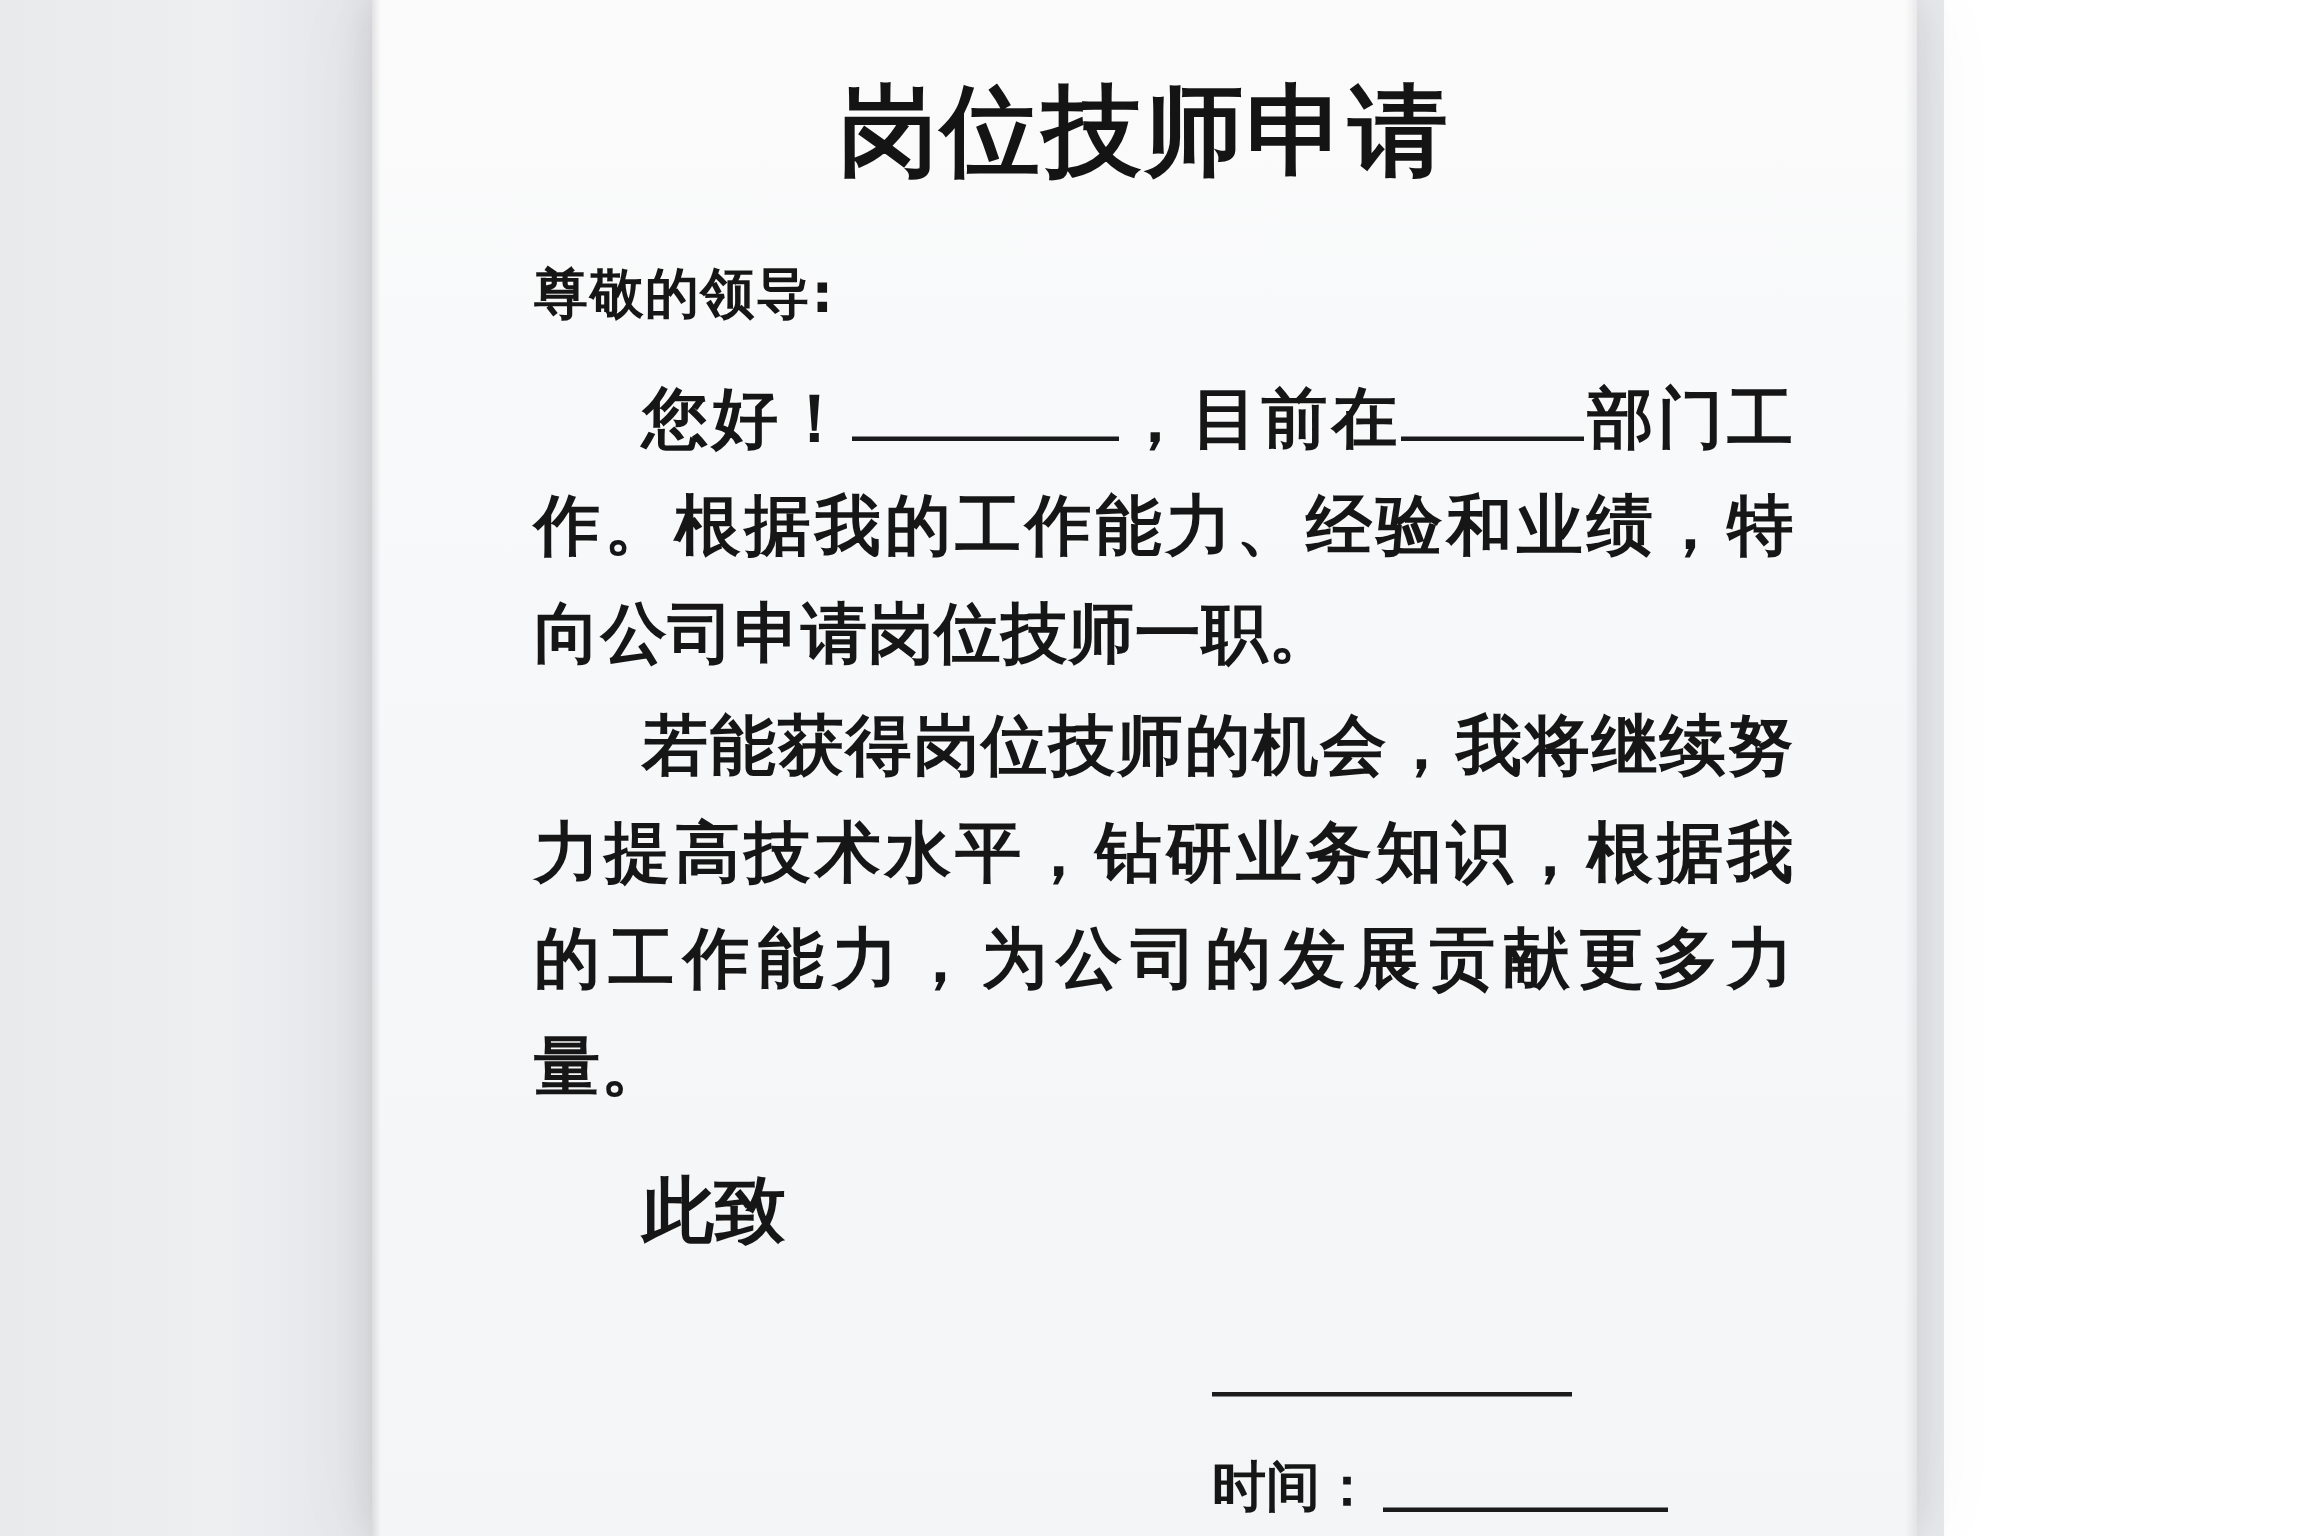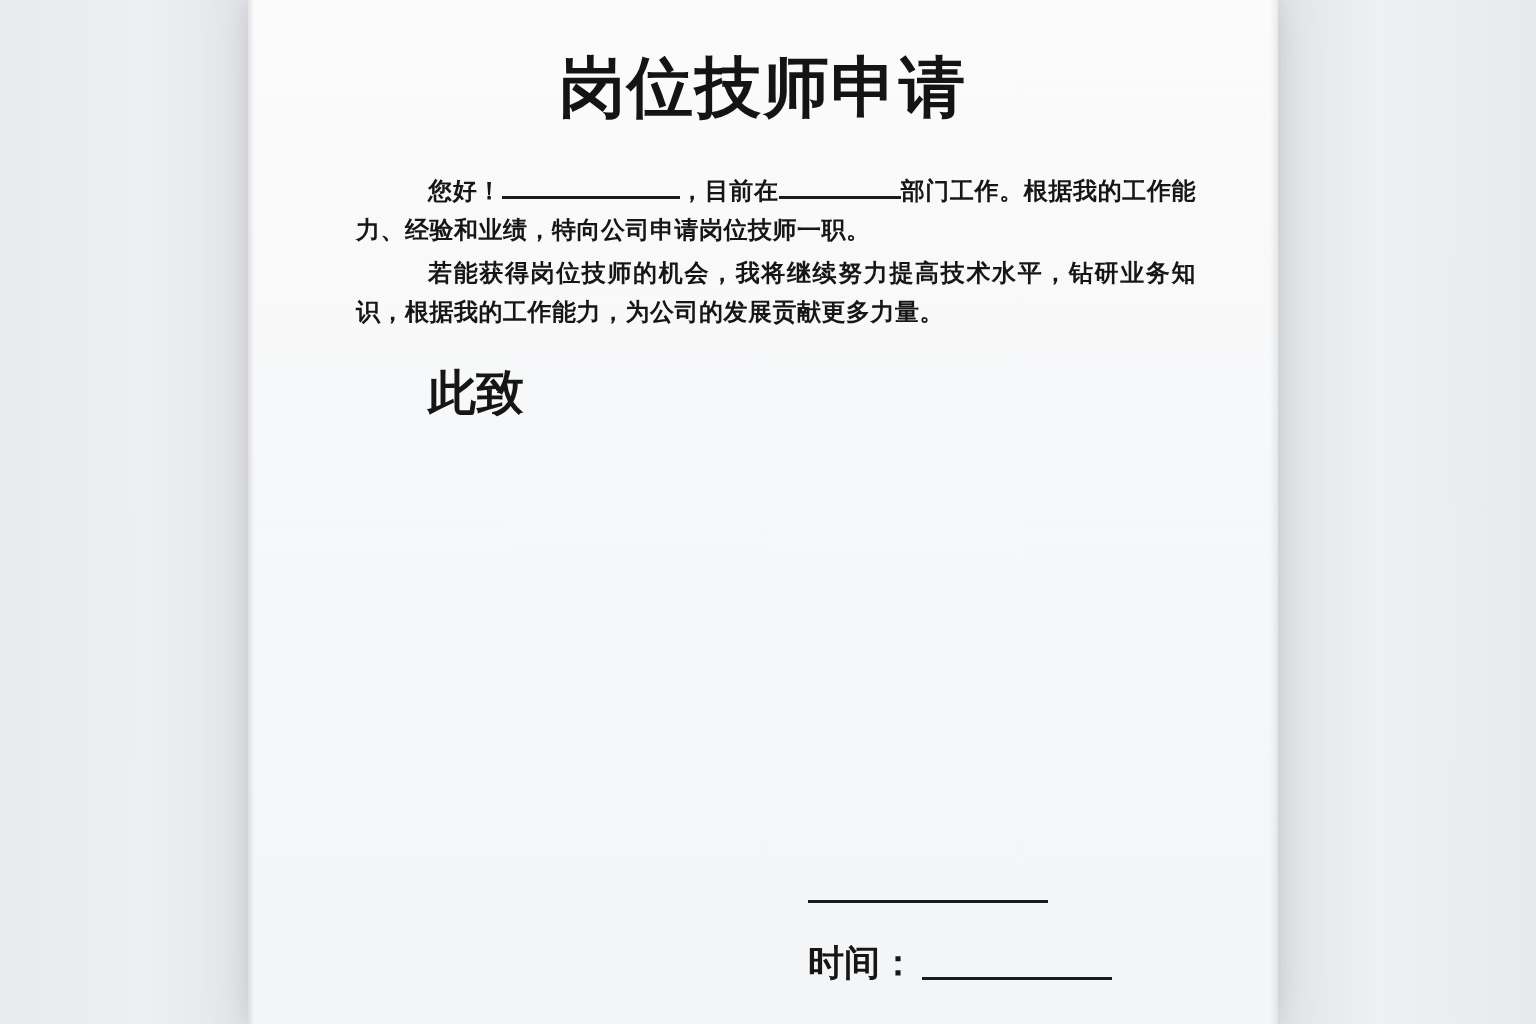--- a/index.html
+++ b/index.html
@@ -9,21 +9,21 @@
     height: 1024px;
     overflow: hidden;
     background: #ffffff;
   }
   body {
     font-family: "DejaVu Sans", "Liberation Sans", sans-serif;
   }
 
   .canvas {
     position: relative;
-    width: 1536px;
+    width: 1296px;
     height: 1024px;
     background: #f97316;
   }
 
   
   .bg-left {
     position: absolute;
     left: 0; top: 0;
     width: 248px; height: 1024px;
     background: linear-gradient(90deg, #e9eaec 0%, #eeeff1 60%, #e4e5e8 100%);
@@ -84,21 +84,21 @@
   .salutation {
     font-size: 36px;
     font-weight: 700;
     color: #161616;
     letter-spacing: 1px;
     margin: 0 0 20px 0;
     line-height: 1.5;
   }
 
   .para {
-    font-size: 24px;
+    font-size: 44px;
     font-weight: 700;
     color: #161616;
     line-height: 1.62;
     letter-spacing: 0.5px;
     text-align: justify;
     text-justify: inter-character;
     margin: 0 0 4px 0;
     text-indent: 72px;
   }
 
@@ -107,21 +107,21 @@
     font-weight: 700;
     color: #161616;
     line-height: 1.6;
     text-indent: 72px;
     margin: 22px 0 0 0;
   }
 
   .sign-block {
     position: absolute;
     left: 560px;
-    top: 900px;
+    top: 928px;
     width: 420px;
   }
   .sign-line {
     width: 240px;
     height: 0;
     border-bottom: 3px solid #1b1b1b;
     margin: 0 0 36px 0;
   }
   .date-row {
     display: flex;
@@ -155,20 +155,21 @@
 
   <div class="bg-left"></div>
   <div class="bg-right"></div>
 
   <div class="paper">
 
     <div class="doc-title">岗位技师申请</div>
 
     <div class="body-area">
 
+      <p class="salutation">尊敬的领导:</p>
 
       <p class="para">
         <span>您好！</span><span class="blank-long"></span><span>，目前在</span><span class="blank-short"></span><span>部门工作。根据我的工作能力、经验和业绩，特向公司申请岗位技师一职。</span>
       </p>
 
 
       <p class="para">若能获得岗位技师的机会，我将继续努力提高技术水平，钻研业务知识，根据我的工作能力，为公司的发展贡献更多力量。</p>
 
       <p class="closing">此致</p>
     </div>

